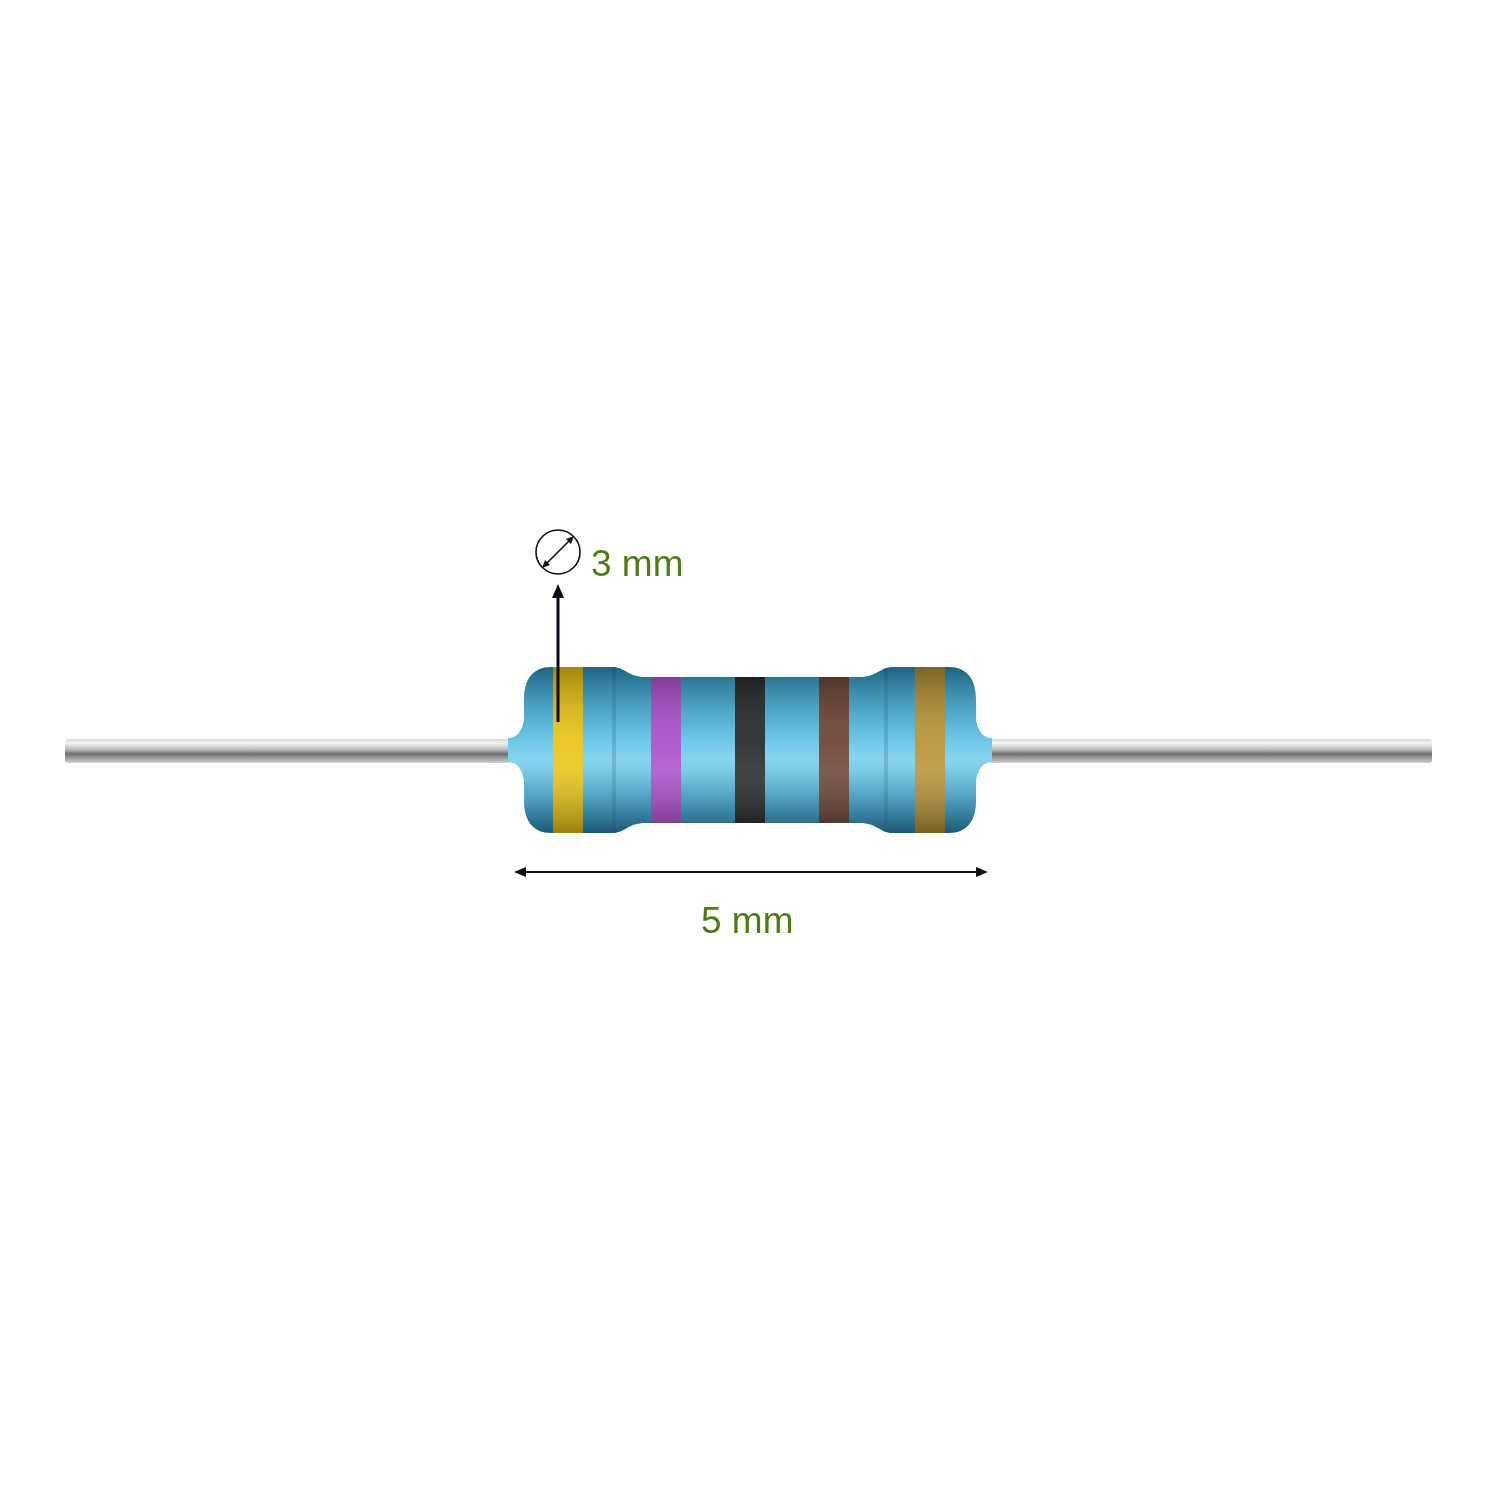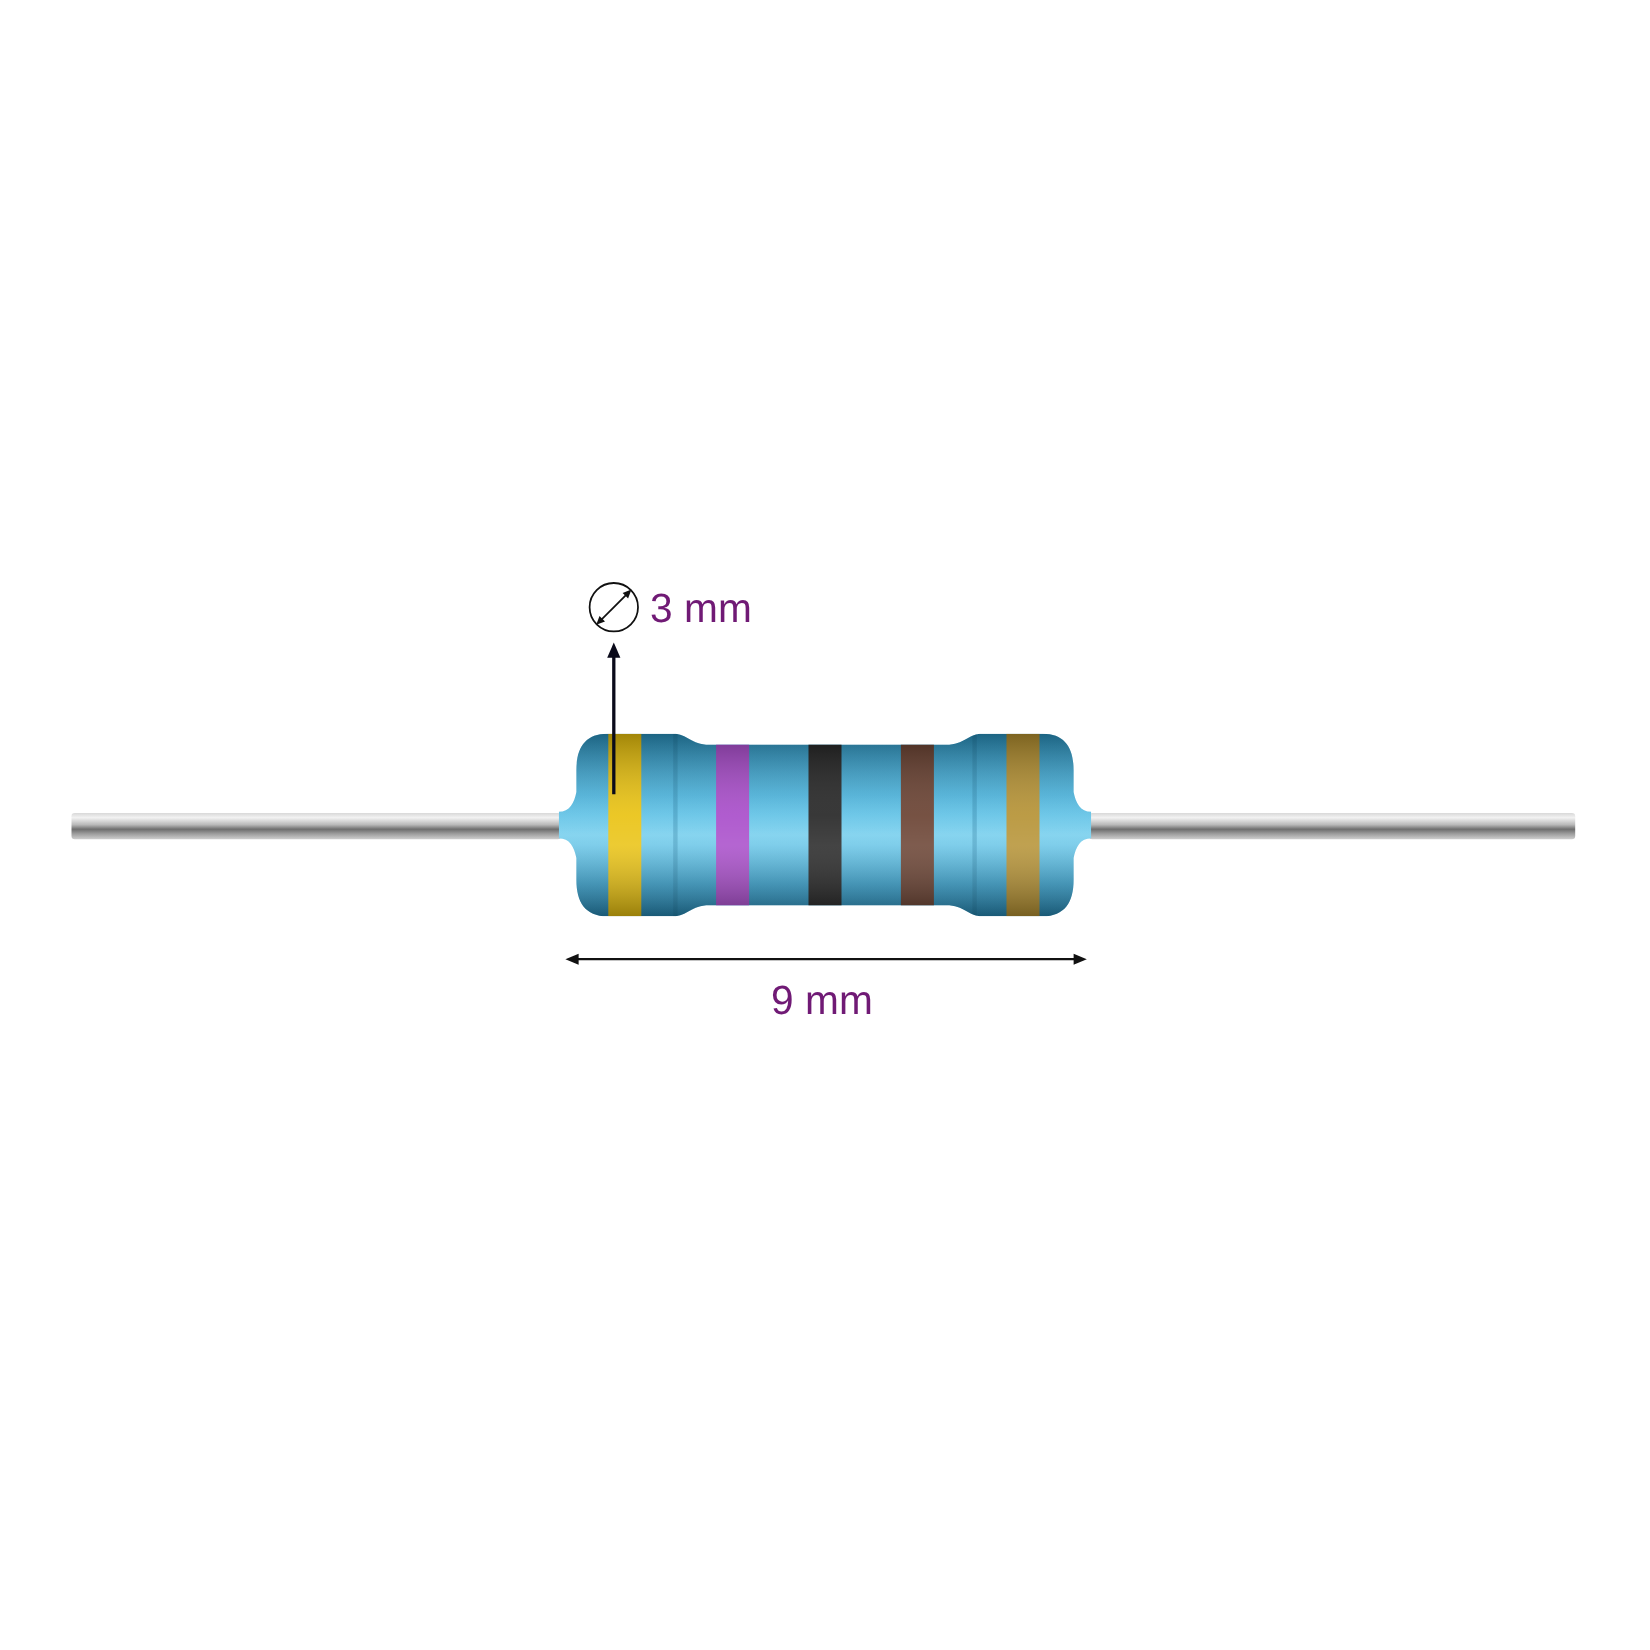--- a/index.html
+++ b/index.html
@@ -1,20 +1,20 @@
 <!DOCTYPE html>
 <html><head>
 <meta charset="utf-8">
 <style>
   html,body{margin:0;padding:0;background:#ffffff;}
   body{width:1500px;height:1500px;position:relative;overflow:hidden;font-family:"Liberation Sans",sans-serif;}
   .abs{position:absolute;}
   .lead{height:24px;border-radius:3px;
     background:linear-gradient(to bottom,#d8d8d8 0%,#f2f2f2 18%,#b8b8b8 45%,#6e6e6e 62%,#9a9a9a 78%,#cfcfcf 100%);}
-  .label{color:#701a75;font-size:37px;line-height:1;white-space:nowrap;}
+  .label{color:#4d7c0f;font-size:37px;line-height:1;white-space:nowrap;margin-top:11px;}
 </style>
 </head>
 <body>
 
 <div class="abs lead" style="left:65px;top:739px;width:445px;"></div>
 <div class="abs lead" style="left:990px;top:739px;width:442px;"></div>
 
 <svg class="abs" style="left:495px;top:660px;" width="510" height="180" viewBox="495 660 510 180">
   <defs>
     <linearGradient id="bodyGrad" x1="0" y1="0" x2="0" y2="1">
@@ -57,13 +57,13 @@
   <polygon points="574,536 566,539 571,544" fill="#111"></polygon>
   <polygon points="542,568 545,560 550,565" fill="#111"></polygon>
 </svg>
 <div class="abs label" style="left:591px;top:534px;">3 mm</div>
 
 <svg class="abs" style="left:510px;top:862px;" width="485" height="20" viewBox="510 862 485 20">
   <line x1="522" y1="872" x2="982" y2="872" stroke="#111" stroke-width="2"></line>
   <polygon points="514,872 526,867 526,877" fill="#111"></polygon>
   <polygon points="988,872 976,867 976,877" fill="#111"></polygon>
 </svg>
-<div class="abs label" style="left:701px;top:891px;">9 mm</div>
+<div class="abs label" style="left:701px;top:891px;">5 mm</div>
 
 </body></html>

